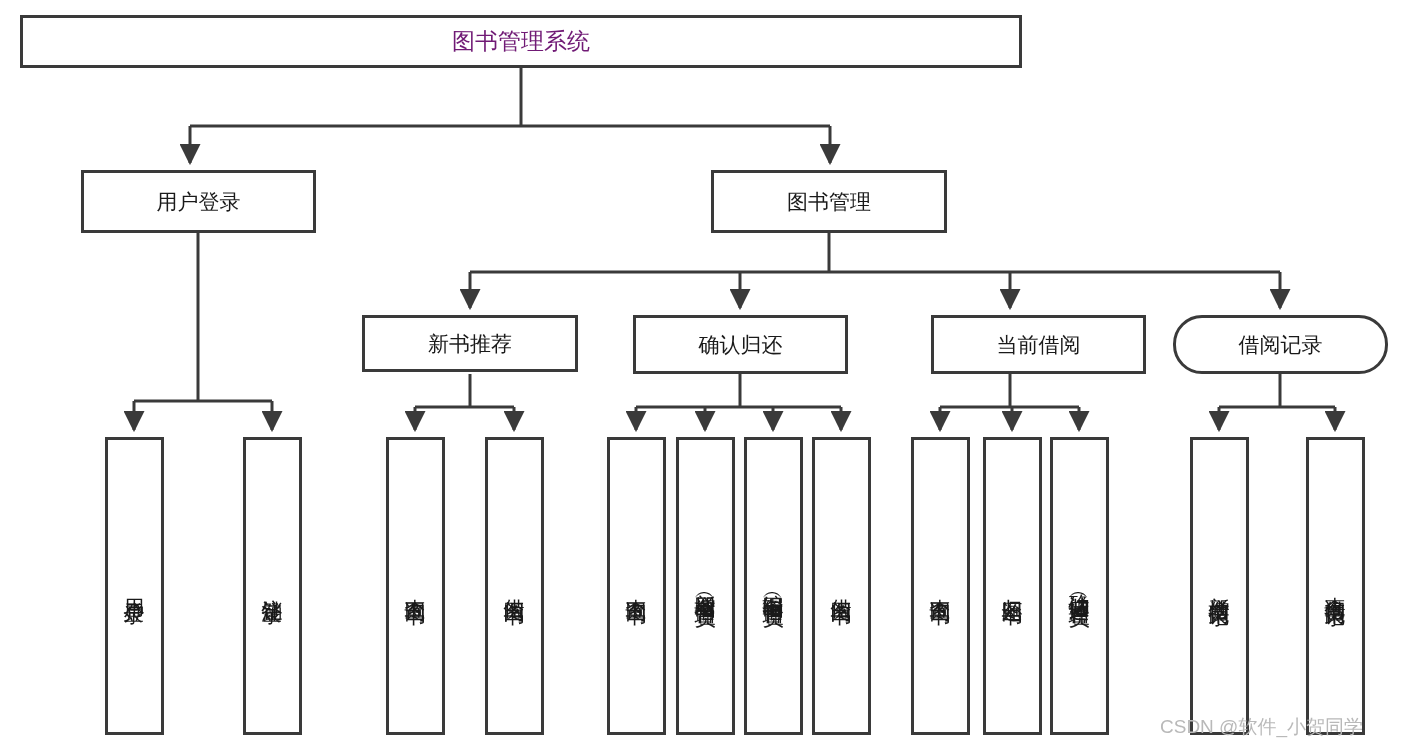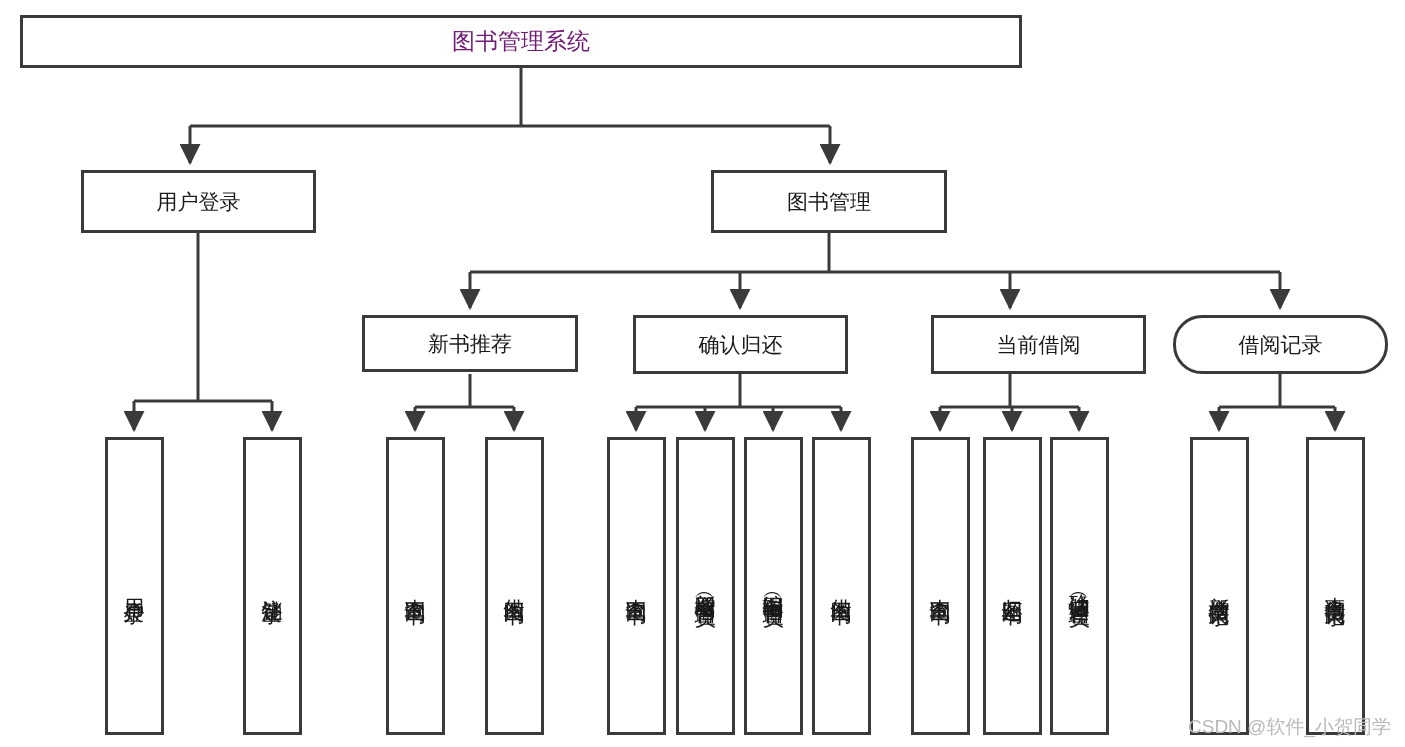--- a/index.html
+++ b/index.html
@@ -55,21 +55,21 @@
     position: absolute;
     left: 0;
     top: 0;
     width: 1405px;
     height: 747px;
     z-index: 1;
     pointer-events: none;
   }
   #watermark {
     position: absolute;
-    left: 1188px;
+    left: 1160px;
     top: 714px;
     font-size: 19px;
     color: #b9b9b9;
     white-space: nowrap;
     z-index: 5;
   }
 </style>
 </head>
 <body>
 

